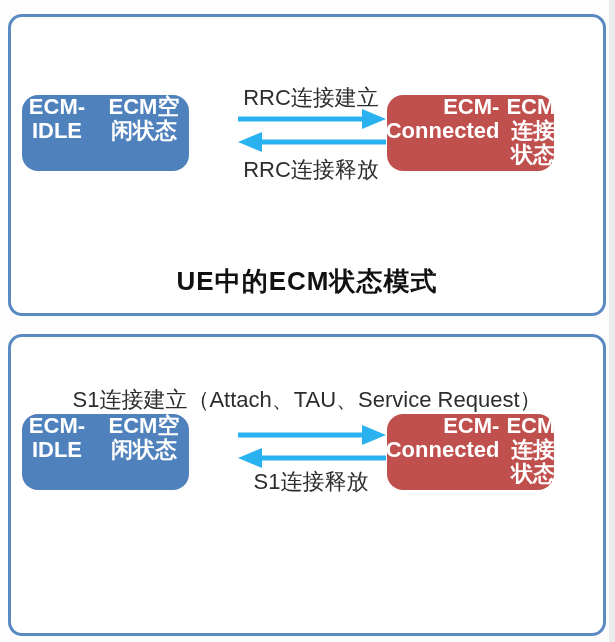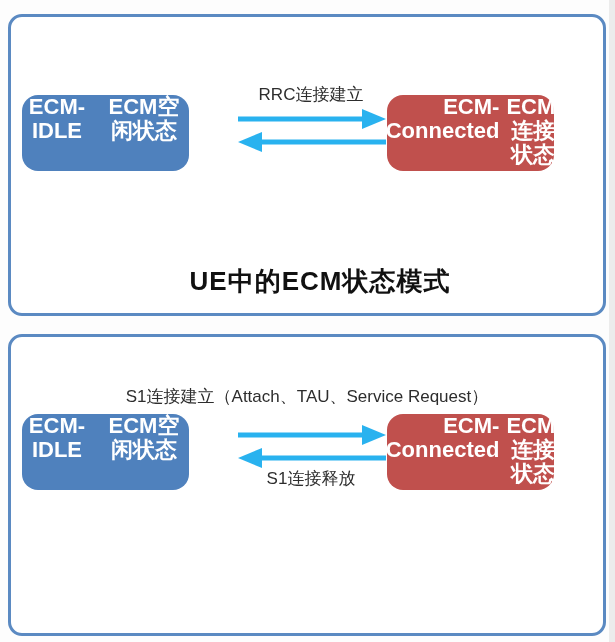--- a/index.html
+++ b/index.html
@@ -60,42 +60,41 @@
     left:225px;
     width:152px;
     height:48px;
   }
   .panel-ue .arrows{top:90px;}
   .panel-mme .arrows{top:86px;}
 
   .flow-label{
     position:absolute;
     text-align:center;
-    font-size:17px;
+    font-size:22px;
     color:var(--label-text);
     white-space:nowrap;
   }
   .establish-label{left:170px;width:260px;}
   .panel-ue .establish-label{top:66px;}
   .panel-mme .establish-label{left:0;width:100%;top:48px;}
   .release-label{left:170px;width:260px;}
   .panel-ue .release-label{top:138px;}
   .panel-mme .release-label{top:130px;text-align:center;}
 
   .caption{
     position:absolute;
     left:0;
     width:100%;
     top:247px;
     text-align:center;
     font-size:26px;
     font-weight:bold;
     color:var(--caption-text);
     letter-spacing:1px;
-    margin-left:13px;
   }
 </style>
 </head>
 <body>
 
 <div class="edge-strip"></div>
 
 <section class="panel panel-ue">
   <div class="flow-label establish-label">RRC连接建立</div>
 
@@ -113,20 +112,21 @@
       <line x1="24" y1="35" x2="150" y2="35" style="stroke:var(--arrow);stroke-width:5"></line>
       <polygon points="26,25 2,35 26,45" style="fill:var(--arrow)"></polygon>
     </g>
   </svg>
 
   <div class="state-box connected">
     <span>ECM-Connected</span>
     <span>ECM连接状态</span>
   </div>
 
+  <div class="flow-label release-label">RRC连接释放</div>
 
   <div class="caption">UE中的ECM状态模式</div>
 </section>
 
 <section class="panel panel-mme">
   <div class="flow-label establish-label">S1连接建立（Attach、TAU、Service Request）</div>
 
   <div class="state-box idle">
     <span>ECM-IDLE</span>
     <span>ECM空闲状态</span>

